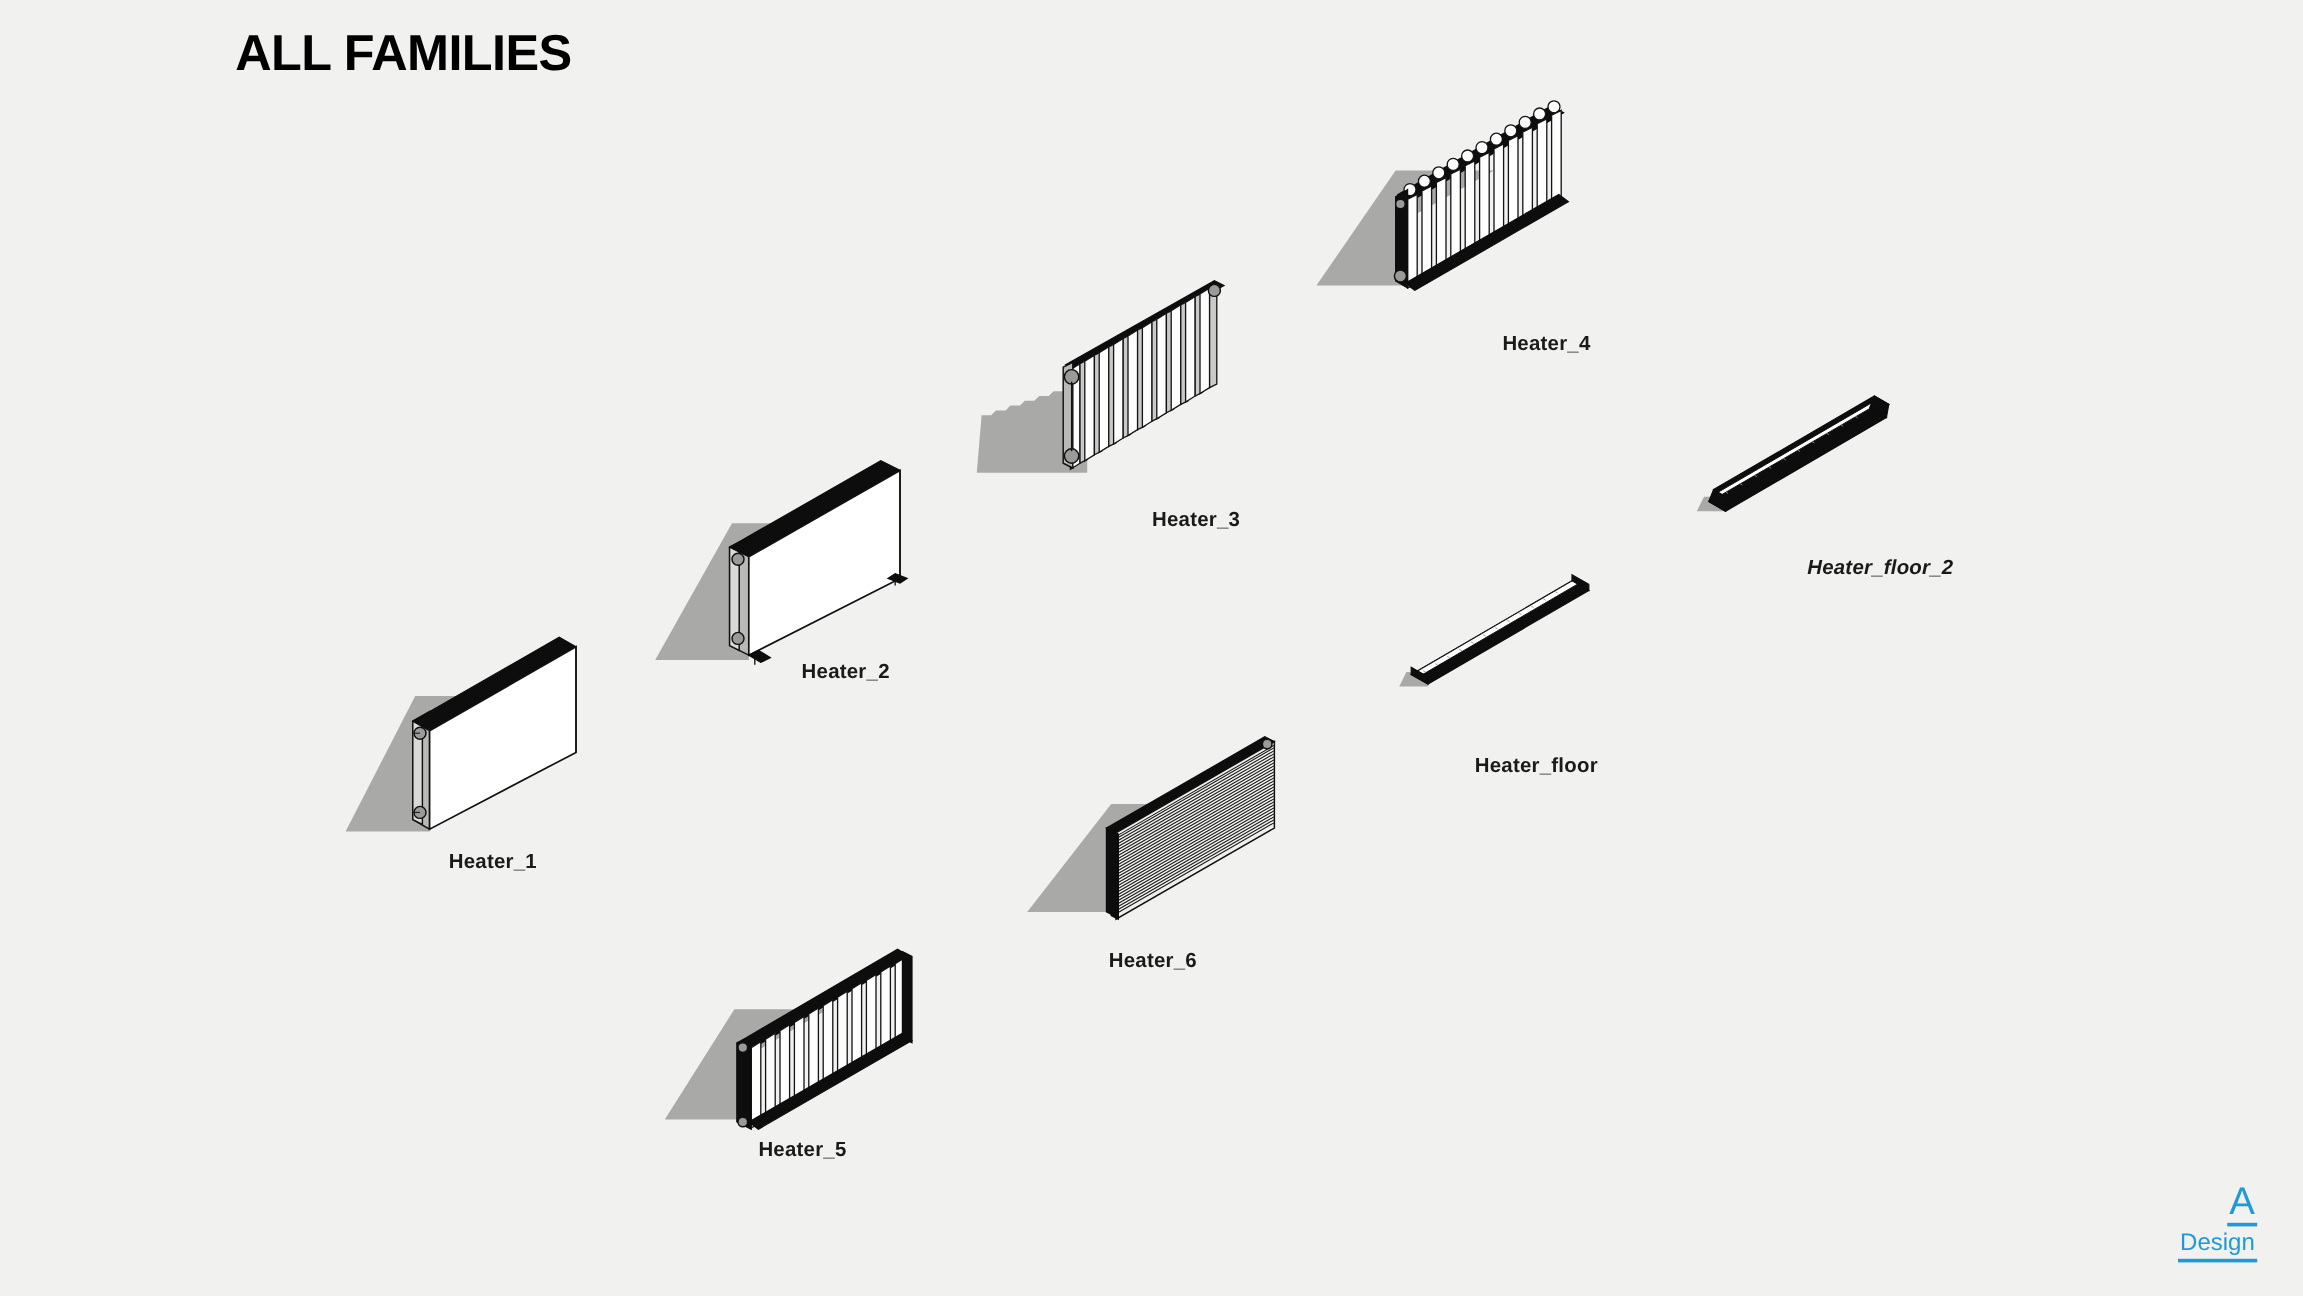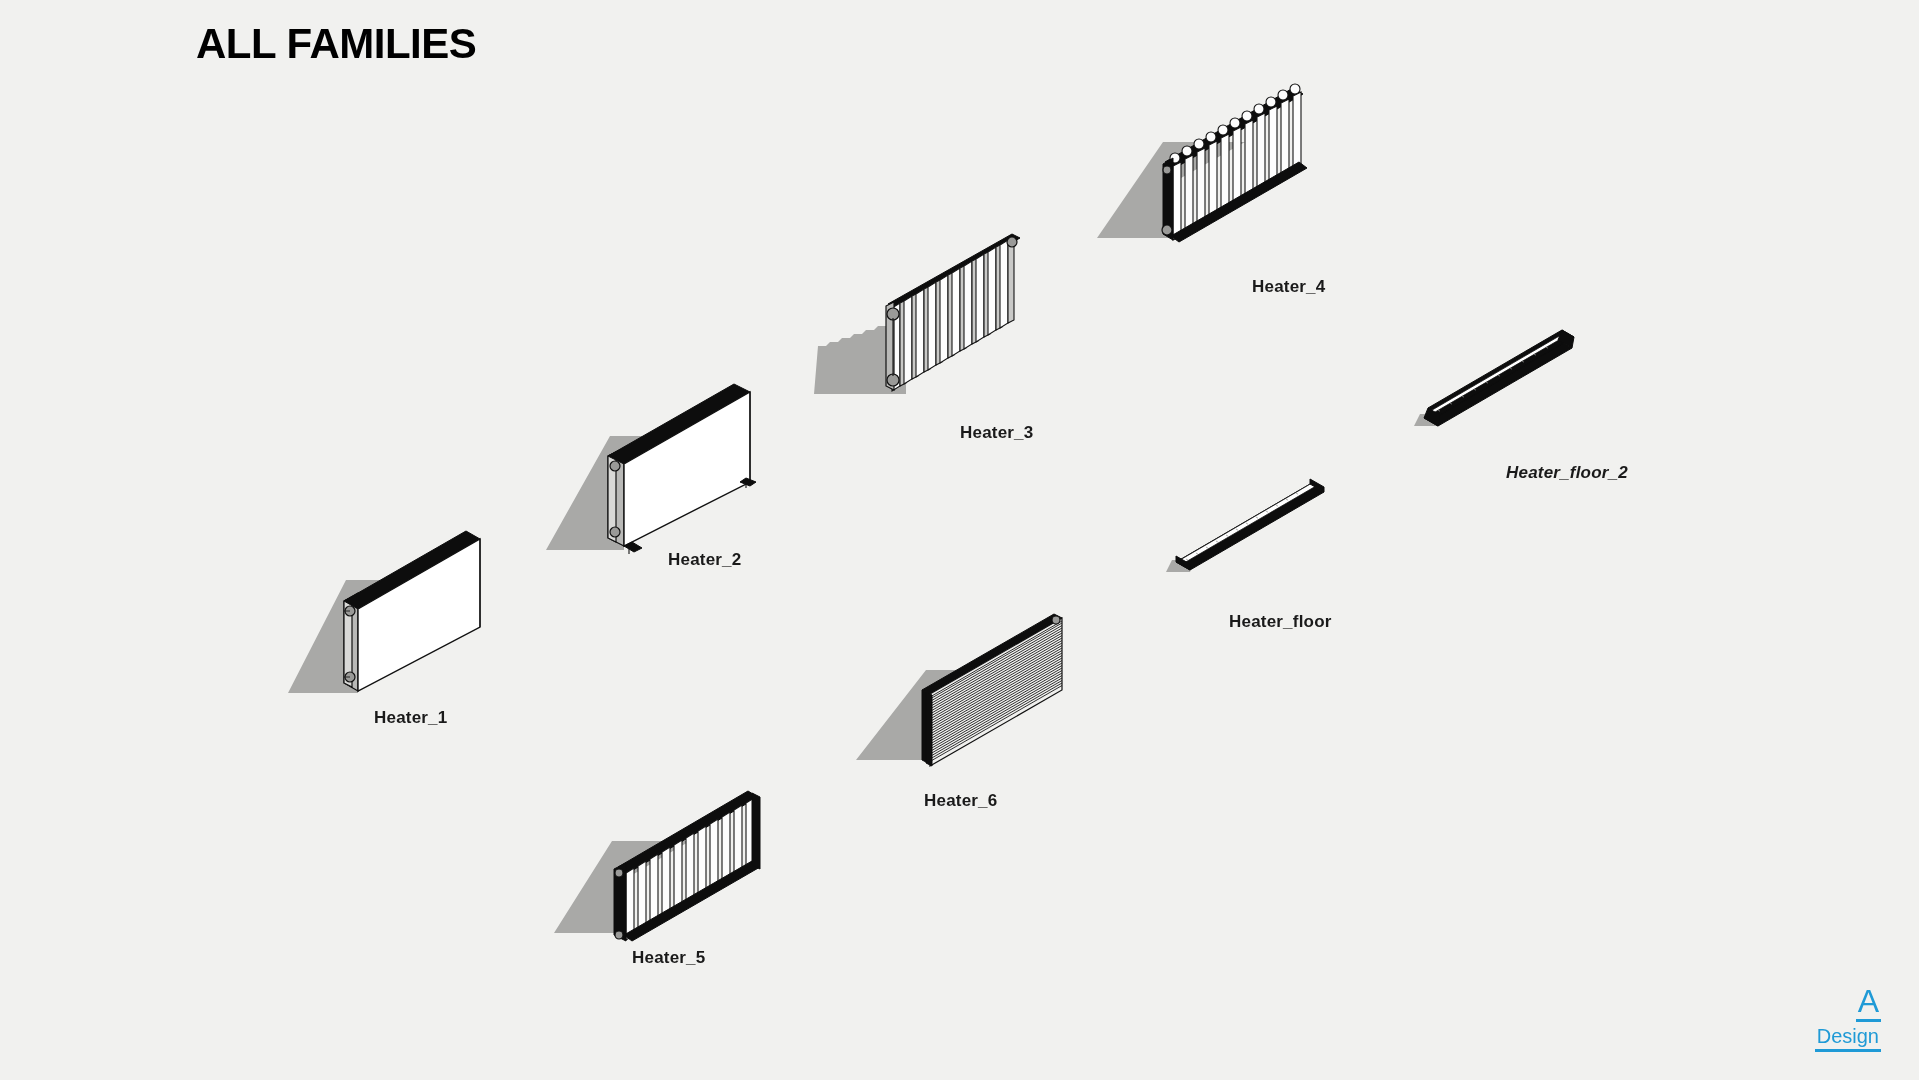--- a/index.html
+++ b/index.html
@@ -312,21 +312,21 @@
         <line x1="76" y1="51" x2="78" y2="52.2"></line>
         <line x1="86" y1="45" x2="88" y2="46.2"></line>
         <line x1="96" y1="39" x2="98" y2="40.2"></line>
         <line x1="106" y1="33" x2="108" y2="34.2"></line>
         <line x1="116" y1="27" x2="118" y2="28.2"></line>
         <line x1="126" y1="21" x2="128" y2="22.2"></line>
         <line x1="136" y1="15" x2="138" y2="16.2"></line>
       </g>
     </svg>
   </div>
-  <div class="obj-label" id="l-heater-floor" style="left: 1229px; top: 612px;">Heater_floor</div>
+  <div class="obj-label" id="l-heater-floor" style="left: 1229px; top: 628px;">Heater_floor</div>
 
   <div class="obj" id="o-heater-floor-2" style="left: 1410px; top: 330px;">
     <svg width="185" height="105" viewBox="0 0 185 105">
       <polygon class="shadow" points="4,96 28,96 32,84 10,84"></polygon>
 
       <polygon class="face-dark" points="14,88 148,10 162,18 28,96"></polygon>
 
       <polygon class="face-dark" points="18,78 152,0 164,7 30,85"></polygon>
 
       <polygon style="fill:#ffffff;stroke:#111;stroke-width:0.8" points="17,83 151,5 154,7 20,85"></polygon>

